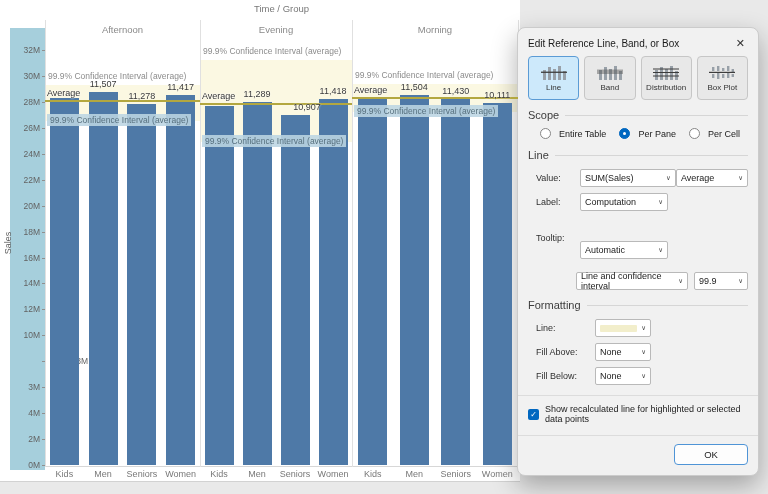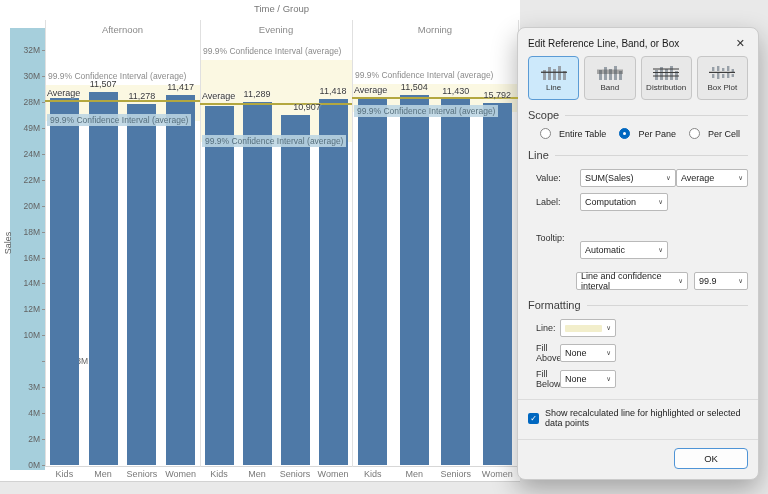--- a/index.html
+++ b/index.html
@@ -50,21 +50,21 @@
   .group-head{display:flex;align-items:center;font-size:11px;color:#3c3c3c;}
   .rule{flex:1;height:1px;background:#d6d6d6;margin-left:6px;}
   .scope-opts{display:flex;gap:13px;align-items:center;padding:7px 0 1px 12px;}
   .radio-opt{display:flex;align-items:center;gap:8px;}
   .radio{width:11px;height:11px;border:1px solid #868686;border-radius:50%;background:#fff;box-sizing:border-box;display:inline-block;position:relative;}
   .radio.sel{background:#0067c0;border-color:#0067c0;}
   .radio.sel::after{content:"";position:absolute;left:3px;top:3px;width:3px;height:3px;background:#fff;border-radius:50%;}
   .rows{padding:2px 0 0 8px;}
   .frow{display:flex;align-items:center;margin-top:6px;}
   .flabel{width:44px;color:#303030;flex:none;}
-  .flabel.wide{width:24px;}
+  .flabel.wide{width:59px;}
   .dd{height:18px;background:#fff;border:1px solid #b9b9b9;border-radius:2px;display:flex;align-items:center;justify-content:space-between;gap:4px;padding:0 4px;box-sizing:border-box;color:#222;}
   .chev{font-size:6.5px;color:#444;flex:none;}
   .swatch{flex:1;height:7px;background:#f2eecb;border-radius:1px;}
   .sep{border:none;border-top:1px solid #dcdcdc;margin:10px 0 0;}
   .check-row{display:flex;align-items:center;gap:6px;padding:8px 10px 2px;}
   .checkbox{width:11px;height:11px;background:#0067c0;border-radius:2px;color:#fff;font-size:8px;line-height:11px;text-align:center;flex:none;}
   .ok-row{border-top:1px solid #dcdcdc;margin-top:9px;padding:8px 10px 10px;display:flex;justify-content:flex-end;}
   .ok-btn{width:74px;height:21px;background:#fdfdfd;border:1px solid #4f94d6;border-radius:4px;font-size:9.5px;color:#1b1b1b;font-family:inherit;}
 </style>
 </head>
@@ -99,21 +99,21 @@
       <div class="ytick" style="top: 252.5px;">16M</div>
       <div class="ytick-dash" style="top: 257.5px;"></div>
       <div class="ytick" style="top: 226.562px;">18M</div>
       <div class="ytick-dash" style="top: 231.562px;"></div>
       <div class="ytick" style="top: 200.625px;">20M</div>
       <div class="ytick-dash" style="top: 205.625px;"></div>
       <div class="ytick" style="top: 174.688px;">22M</div>
       <div class="ytick-dash" style="top: 179.688px;"></div>
       <div class="ytick" style="top: 148.75px;">24M</div>
       <div class="ytick-dash" style="top: 153.75px;"></div>
-      <div class="ytick" style="top: 122.812px;">49M</div>
+      <div class="ytick" style="top: 122.812px;">26M</div>
       <div class="ytick-dash" style="top: 127.812px;"></div>
       <div class="ytick" style="top: 96.875px;">28M</div>
       <div class="ytick-dash" style="top: 101.875px;"></div>
       <div class="ytick" style="top: 70.9375px;">30M</div>
       <div class="ytick-dash" style="top: 75.9375px;"></div>
       <div class="ytick" style="top: 45px;">32M</div>
       <div class="ytick-dash" style="top: 50px;"></div>
     </div>
   <div id="plot">
       <div class="pane" style="left: 0px; width: 155px;">
@@ -156,21 +156,21 @@
         <div class="ci-band" style="top: 83.7188px; height: 28.5312px; background: rgb(251, 248, 226); z-index: 0;"></div>
         <div class="bar" style="left: 6.25px; width: 29px; top: 96.6875px; height: 368.312px; background: rgb(78, 121, 167); z-index: 1;"></div>
         <div class="cat-label" style="left: 20.75px;">Kids</div>
         <div class="bar" style="left: 47.75px; width: 29px; top: 95.3906px; height: 369.609px; background: rgb(78, 121, 167); z-index: 1;"></div>
         <div class="bar-value" style="left: 62.25px; top: 82.3906px;">11,504</div>
         <div class="cat-label" style="left: 62.25px;">Men</div>
         <div class="bar" style="left: 89.25px; width: 29px; top: 99.2812px; height: 365.719px; background: rgb(78, 121, 167); z-index: 1;"></div>
         <div class="bar-value" style="left: 103.75px; top: 86.2812px;">11,430</div>
         <div class="cat-label" style="left: 103.75px;">Seniors</div>
         <div class="bar" style="left: 130.75px; width: 29px; top: 103.172px; height: 361.828px; background: rgb(78, 121, 167); z-index: 1;"></div>
-        <div class="bar-value" style="left: 145.25px; top: 90.1719px;">15,792</div>
+        <div class="bar-value" style="left: 145.25px; top: 90.1719px;">10,111</div>
         <div class="cat-label" style="left: 145.25px;">Women</div>
         <div class="avg-line" style="top: 96.9844px; background: rgb(179, 167, 63); z-index: 3;"></div>
         <div class="avg-label" style="top: 84.9844px;">Average</div>
         <div class="ci-label" style="top: 69.7188px;">99.9% Confidence Interval (average)</div>
         <div class="ci-label hl" style="top: 105.25px;">99.9% Confidence Interval (average)</div>
       </div>
     </div>
   <div id="baseline"></div>
 <div class="divider" style="left: 45px;"></div>
     <div class="divider" style="left: 200px;"></div>

